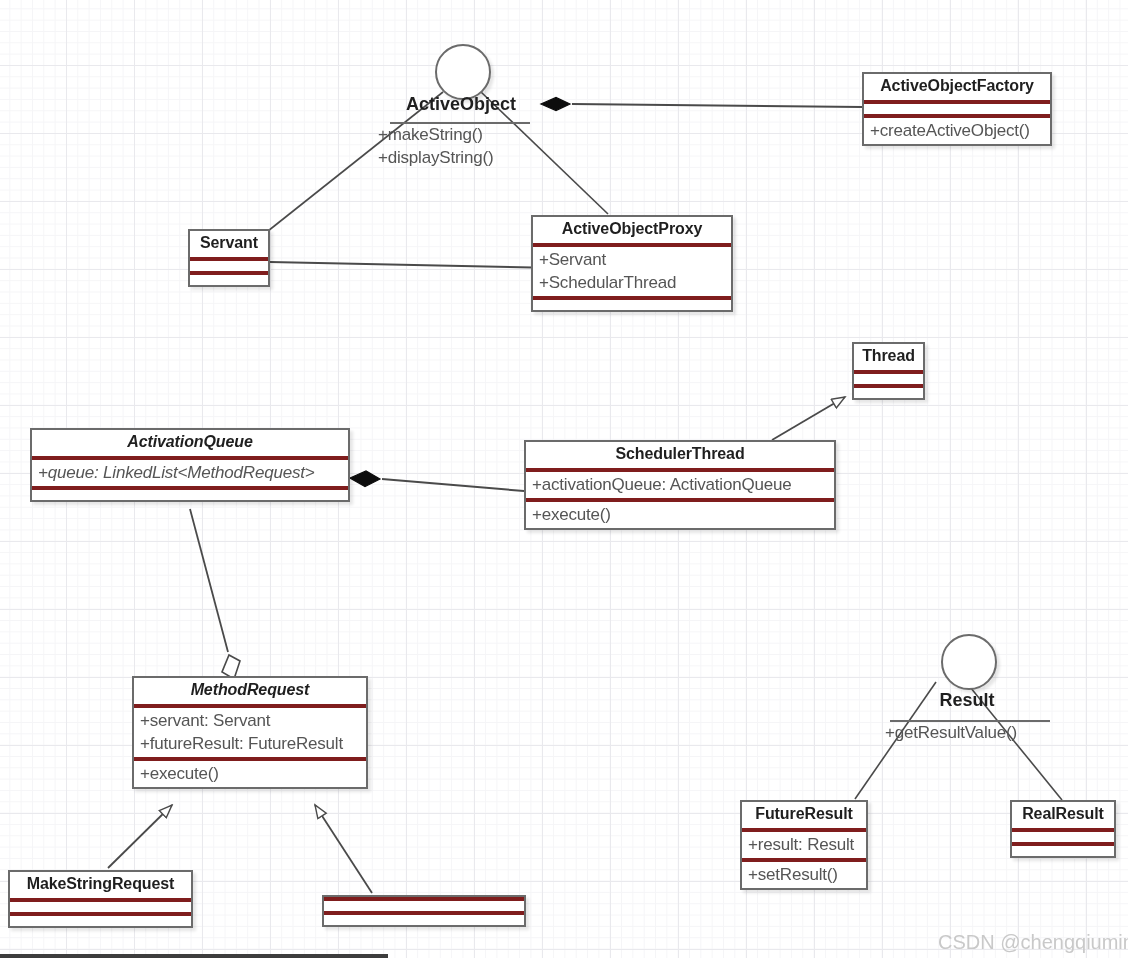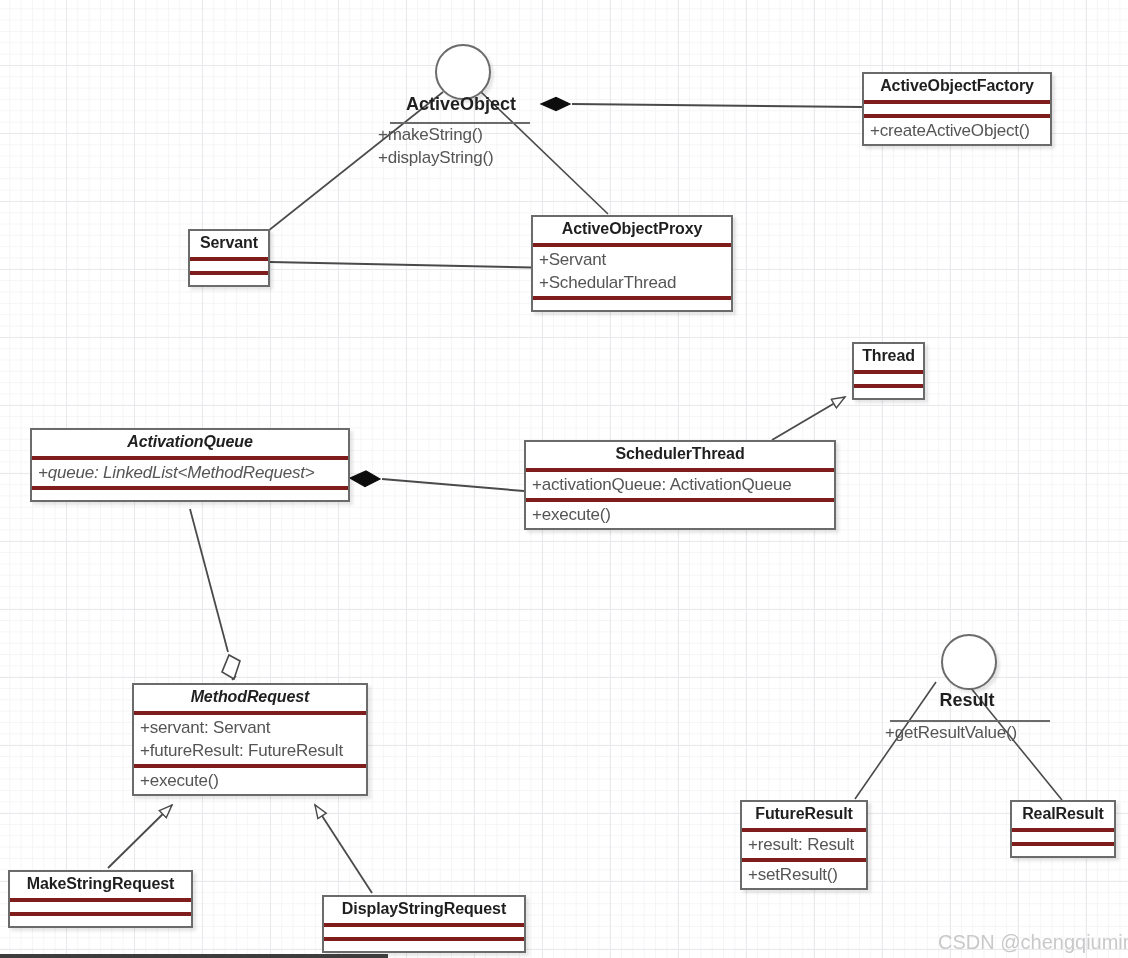--- a/index.html
+++ b/index.html
@@ -250,39 +250,38 @@
   <div class="uml-class" style="left:524px; top:440px; width:312px;">
     <div class="cls-name">SchedulerThread</div>
     <div class="compartment">
       <div class="member">+activationQueue: ActivationQueue</div>
     </div>
     <div class="compartment">
       <div class="member">+execute()</div>
     </div>
   </div>
 
-  <div class="uml-class" style="left:132px; top:676px; width:236px;margin-top:7px;">
+  <div class="uml-class" style="left:132px; top:676px; width:236px;">
     <div class="cls-name abstract">MethodRequest</div>
     <div class="compartment">
       <div class="member">+servant: Servant</div>
       <div class="member">+futureResult: FutureResult</div>
     </div>
     <div class="compartment">
       <div class="member">+execute()</div>
     </div>
   </div>
 
   <div class="uml-class" style="left:8px; top:870px; width:185px;">
     <div class="cls-name">MakeStringRequest</div>
     <div class="compartment empty"></div>
     <div class="compartment empty"></div>
   </div>
 
   <div class="uml-class" style="left:322px; top:895px; width:204px;">
-    <div class="cls-name">DisplayStringRequest</div>
     <div class="compartment empty"></div>
     <div class="compartment empty"></div>
   </div>
 
   <div class="uml-class" style="left:740px; top:800px; width:128px;">
     <div class="cls-name">FutureResult</div>
     <div class="compartment">
       <div class="member">+result: Result</div>
     </div>
     <div class="compartment">

